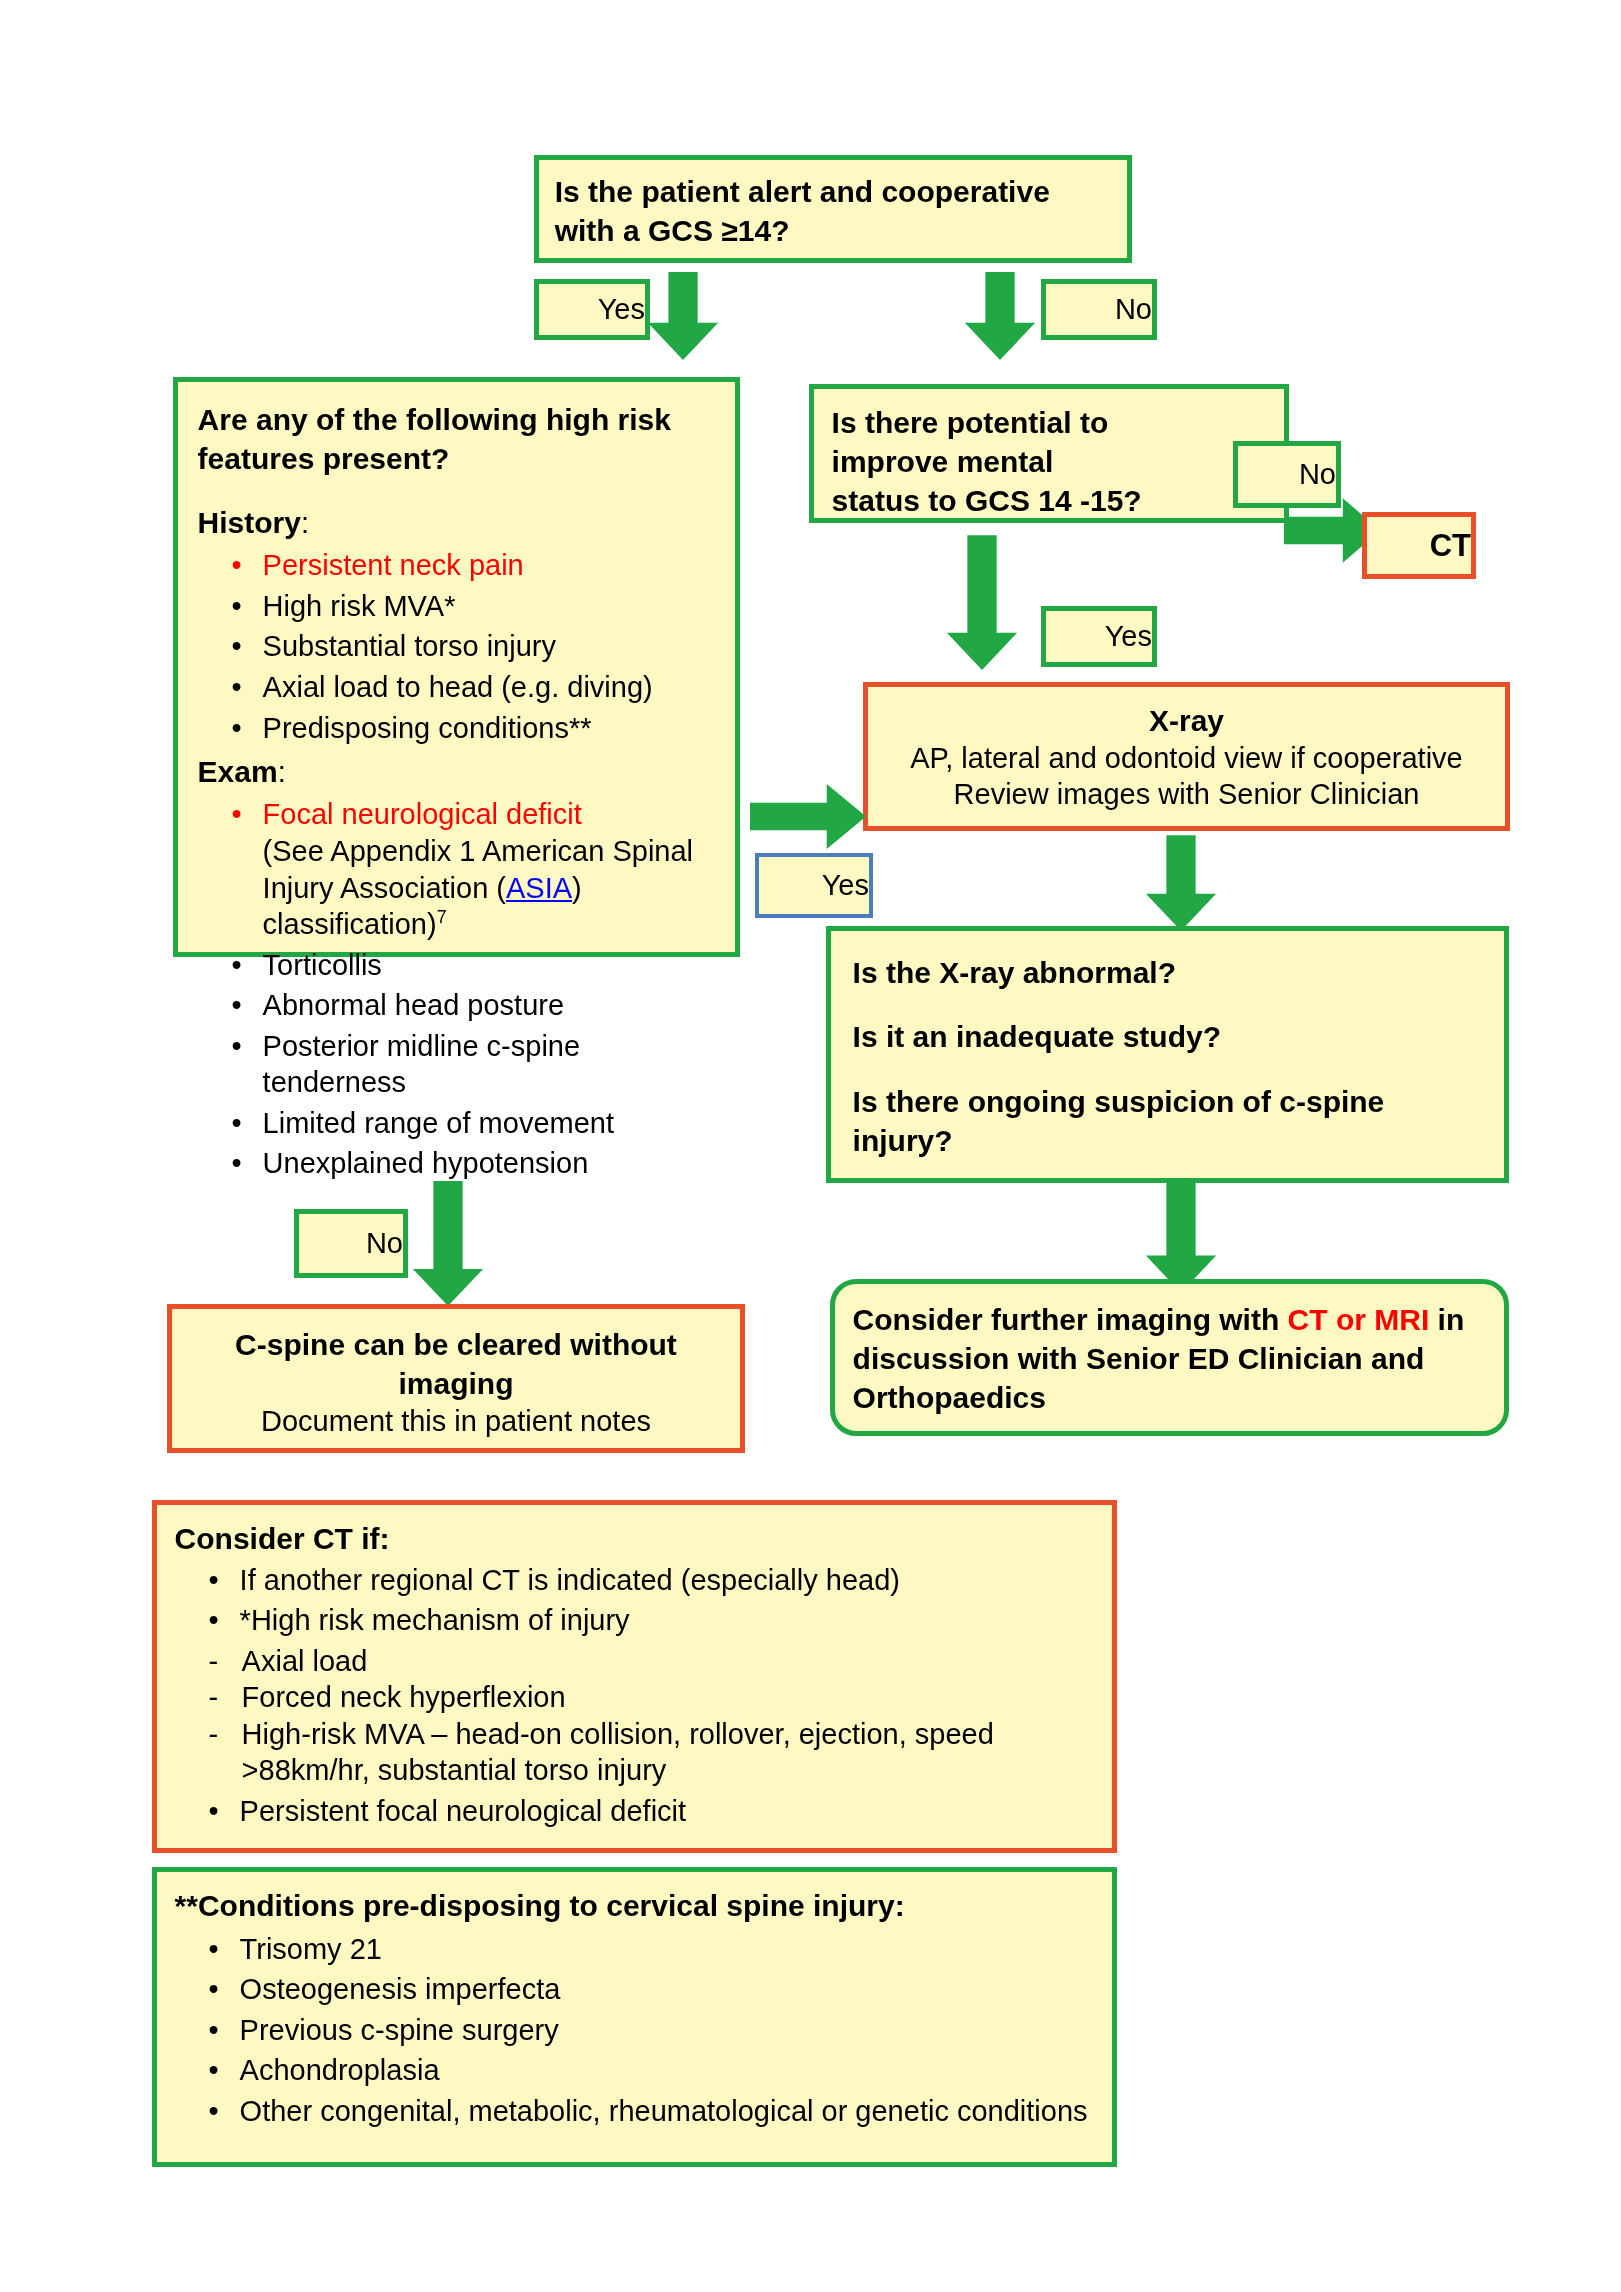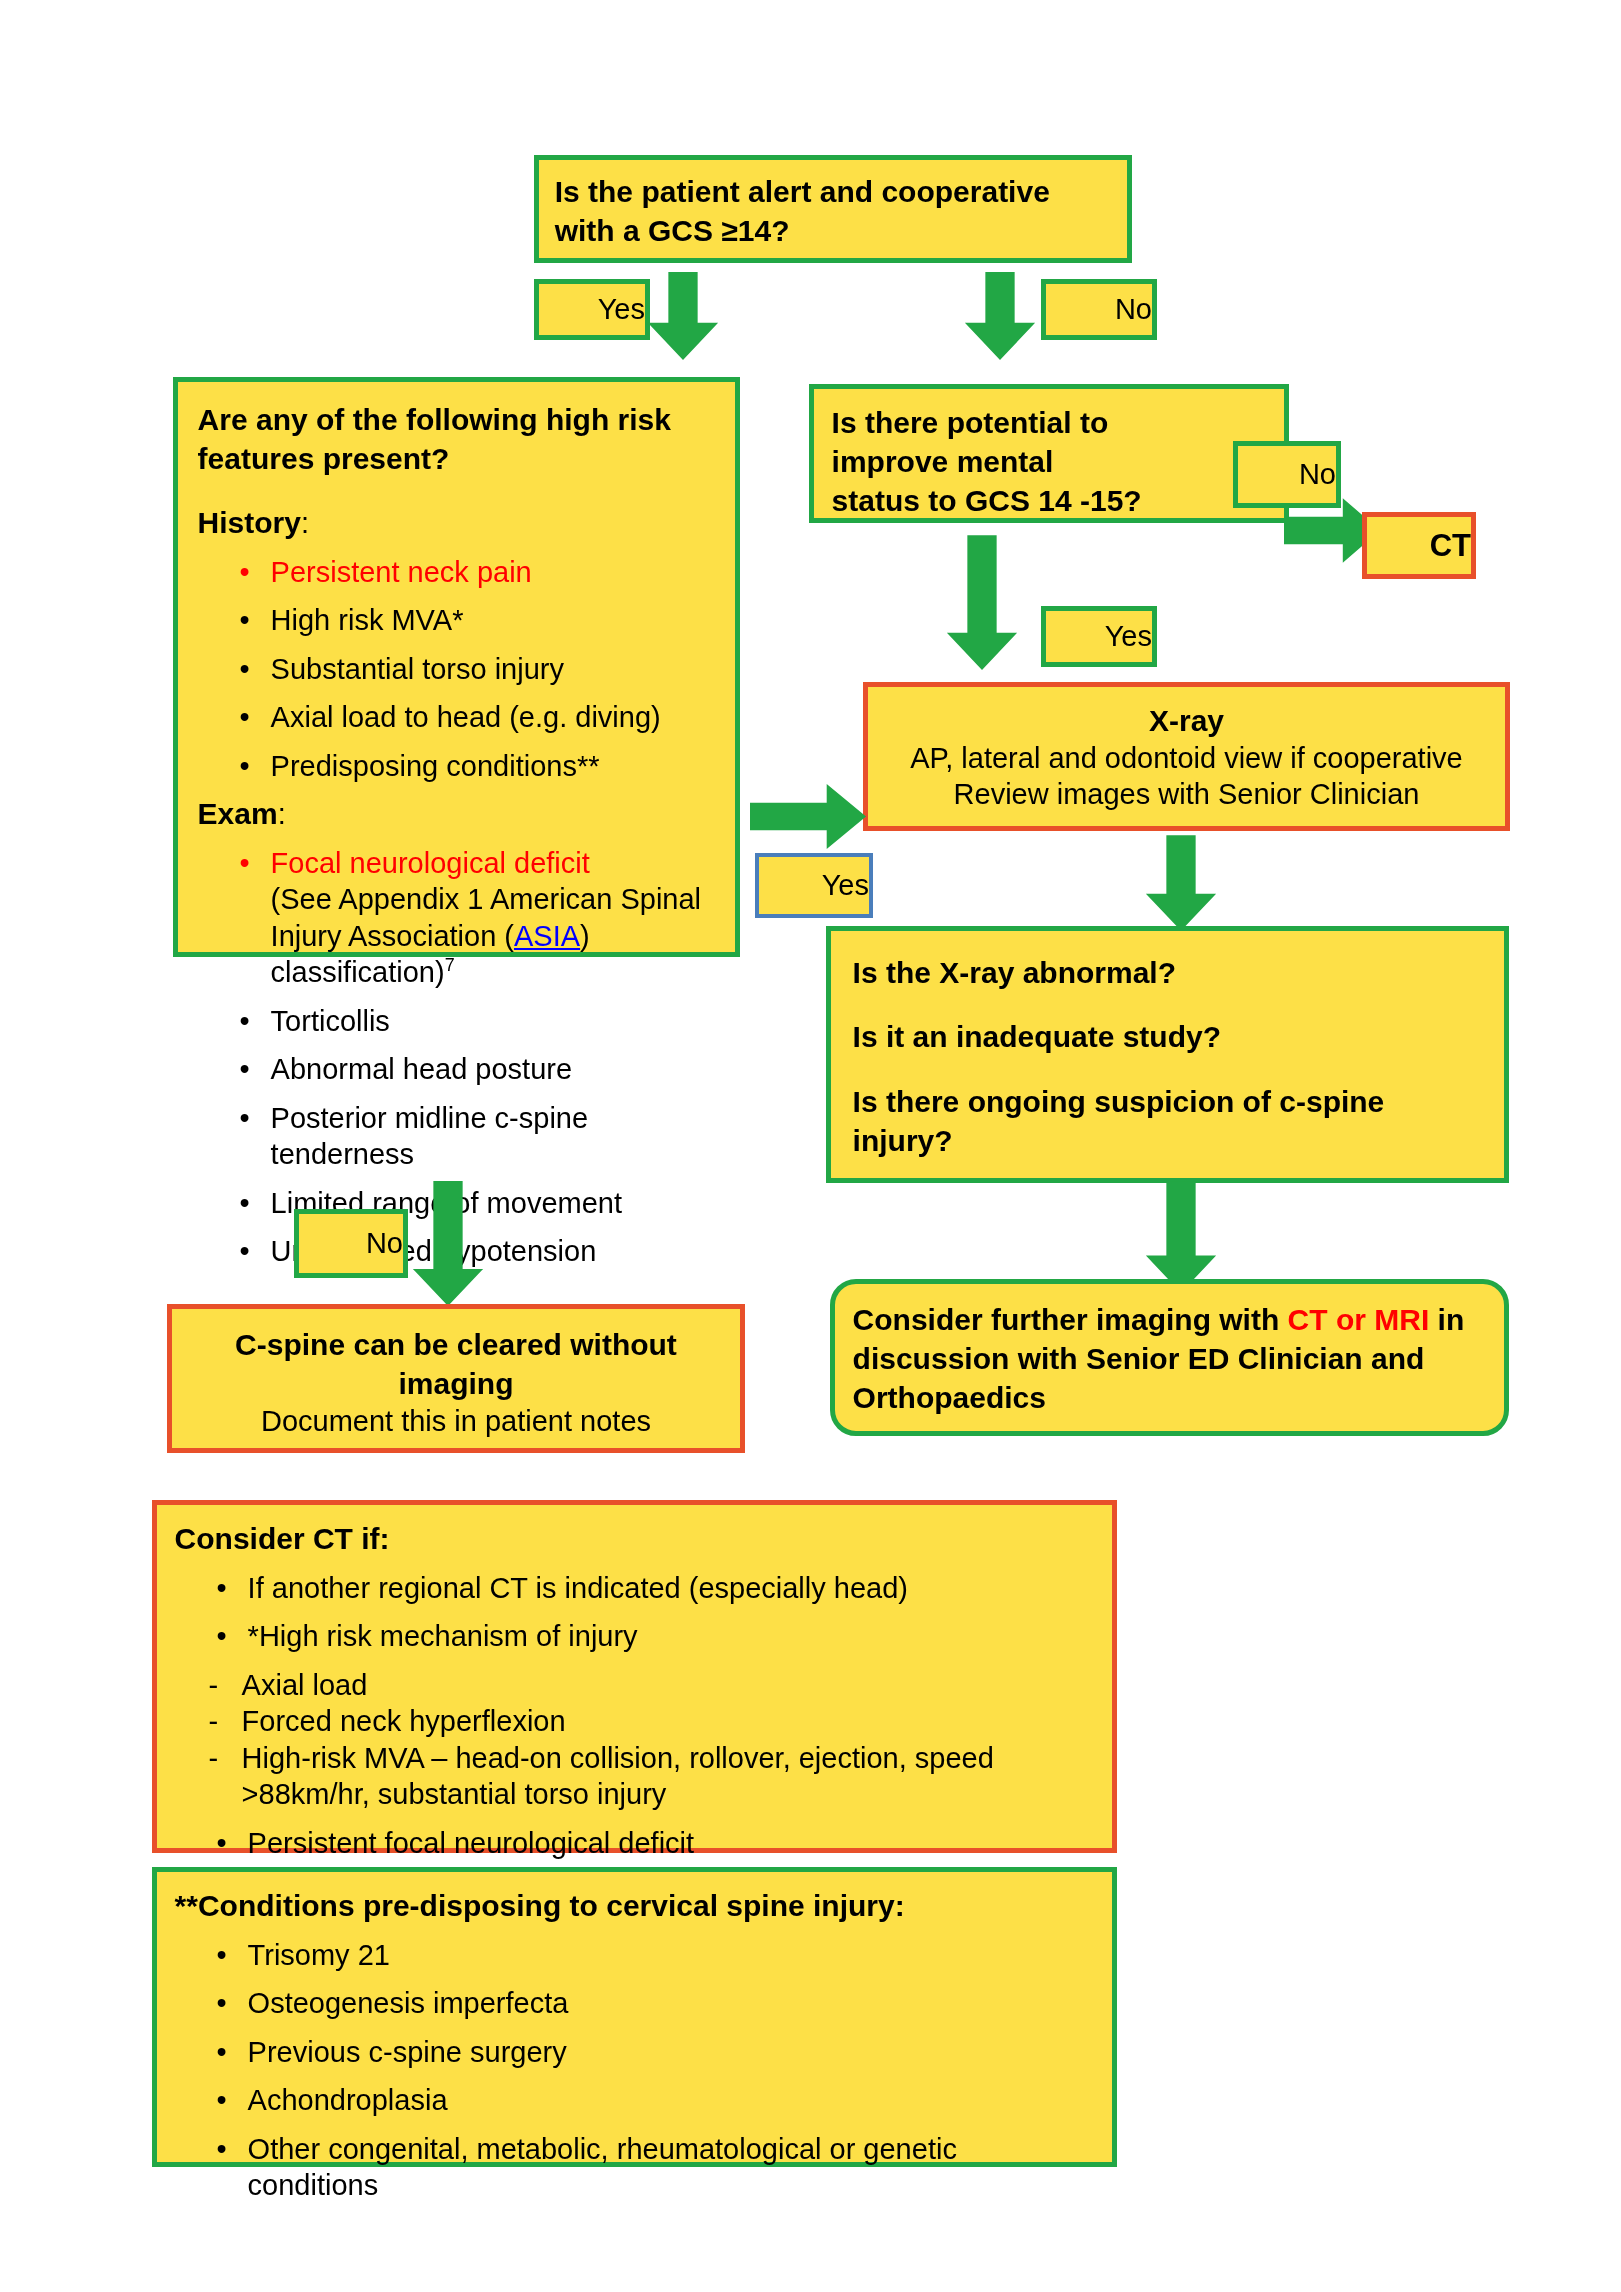--- a/index.html
+++ b/index.html
@@ -14,21 +14,21 @@
   #page {
     position: relative;
     width: 1621px;
     height: 2293px;
     background: #ffffff;
     overflow: hidden;
   }
   .box {
     position: absolute;
     box-sizing: border-box;
-    background: #fde047;
+    background: #fef9c3;
   }
   .green-box {
     border: 5.9px solid #22a745;
   }
   .orange-box {
     border: 5.9px solid #e8502a;
   }
   .blue-box {
     border: 4.9px solid #4a7ebb;
   }
@@ -60,21 +60,21 @@
   }
   ul.bul {
     margin: 0;
     padding: 0 0 0 61px;
     list-style: none;
   }
   ul.bul > li {
     position: relative;
     font-size: 29px;
     line-height: 1.26;
-    margin: 12px;
+    margin: 4px;
   }
   ul.bul > li::before {
     content: "\2022";
     position: absolute;
     left: -31px;
     top: 0;
   }
   ul.bul > li.red::before {
     color: #ff0000;
   }

